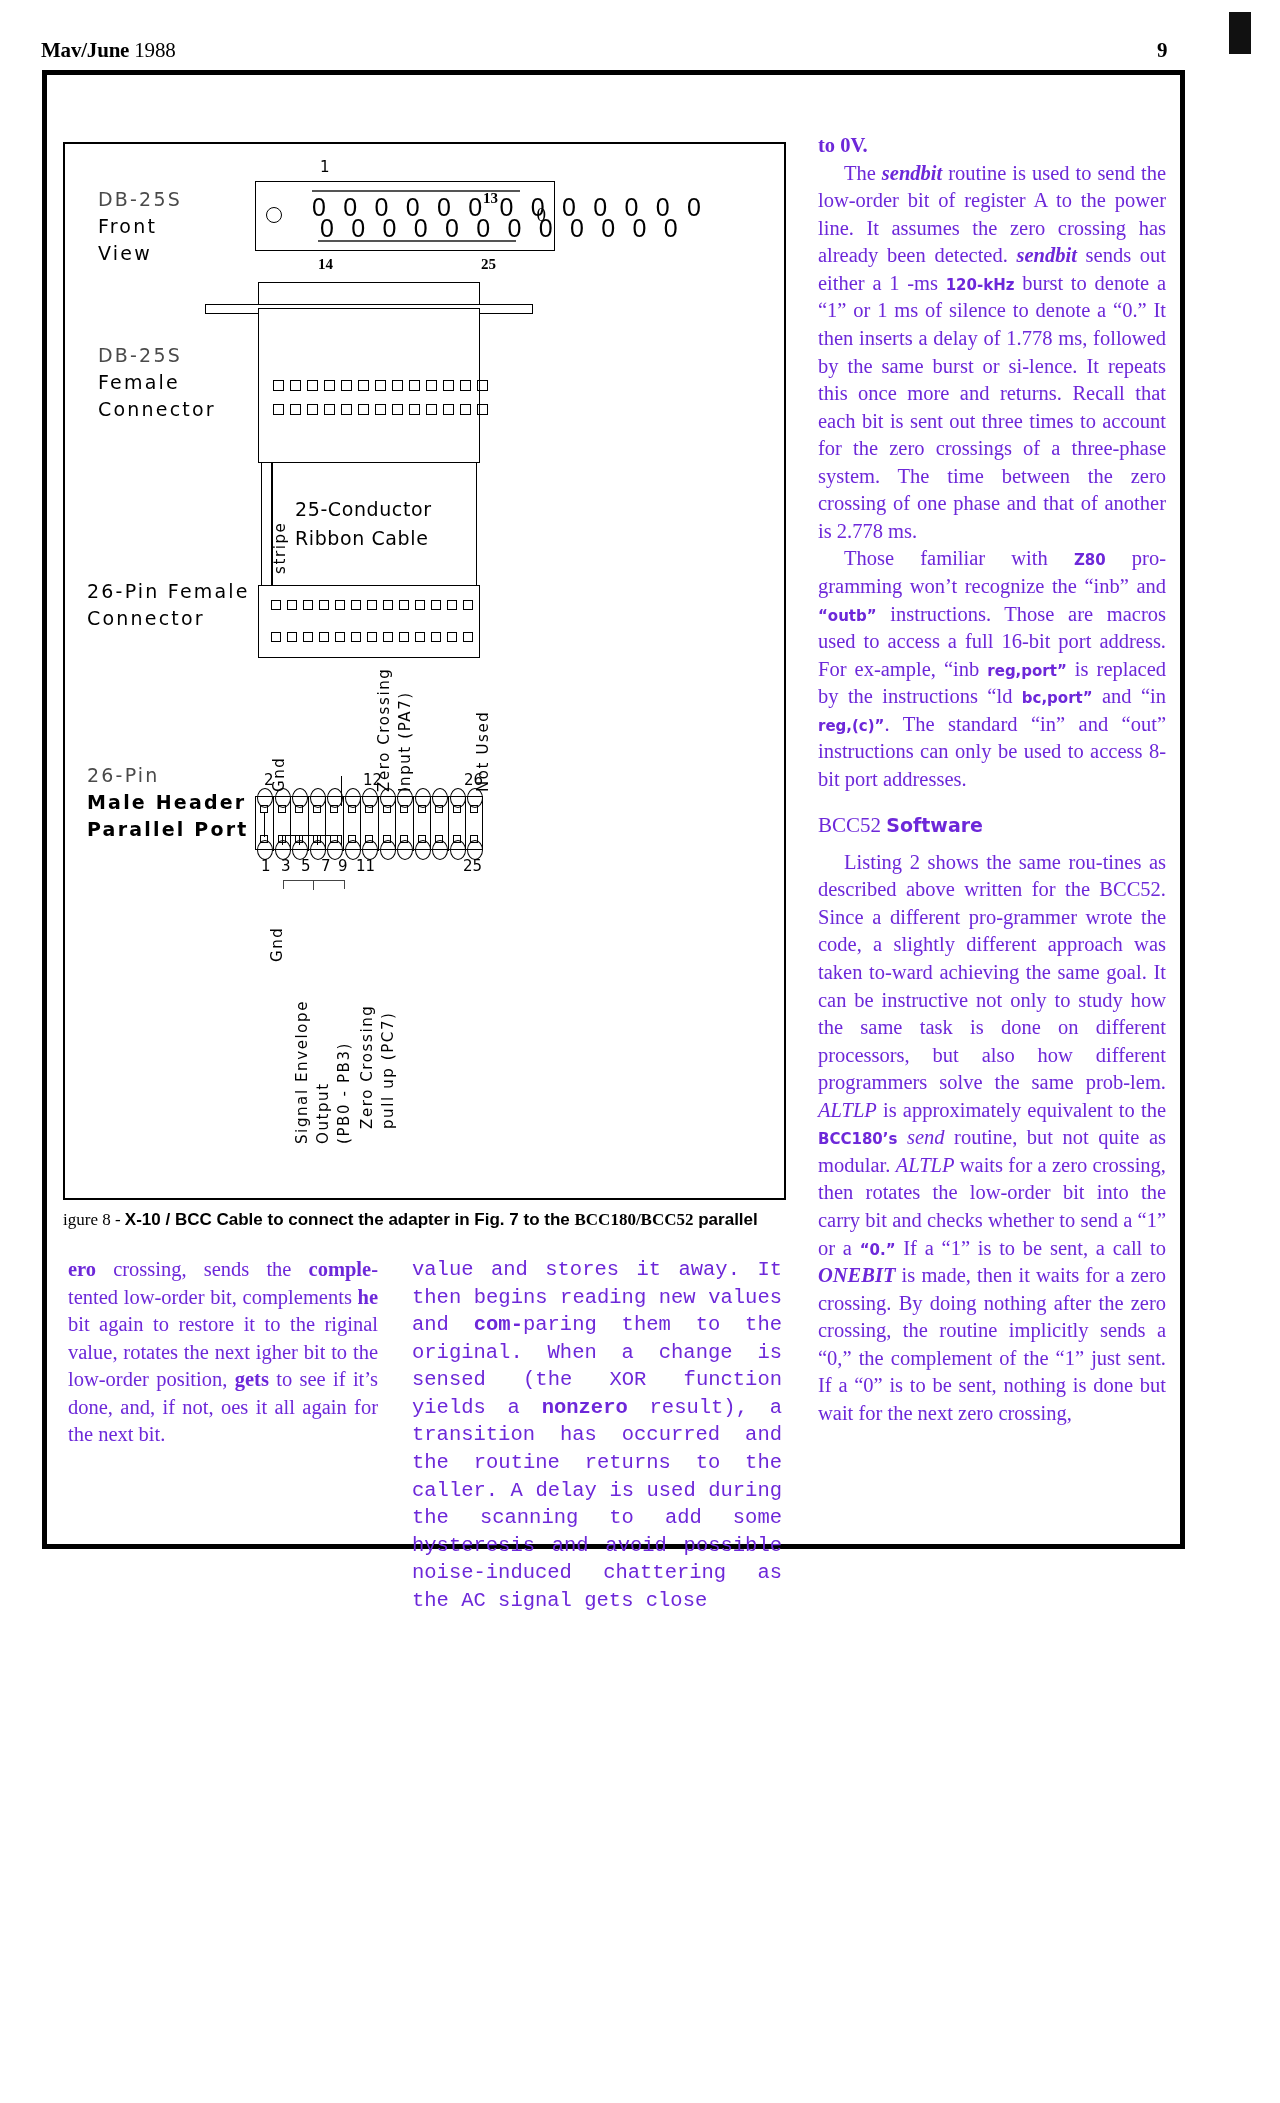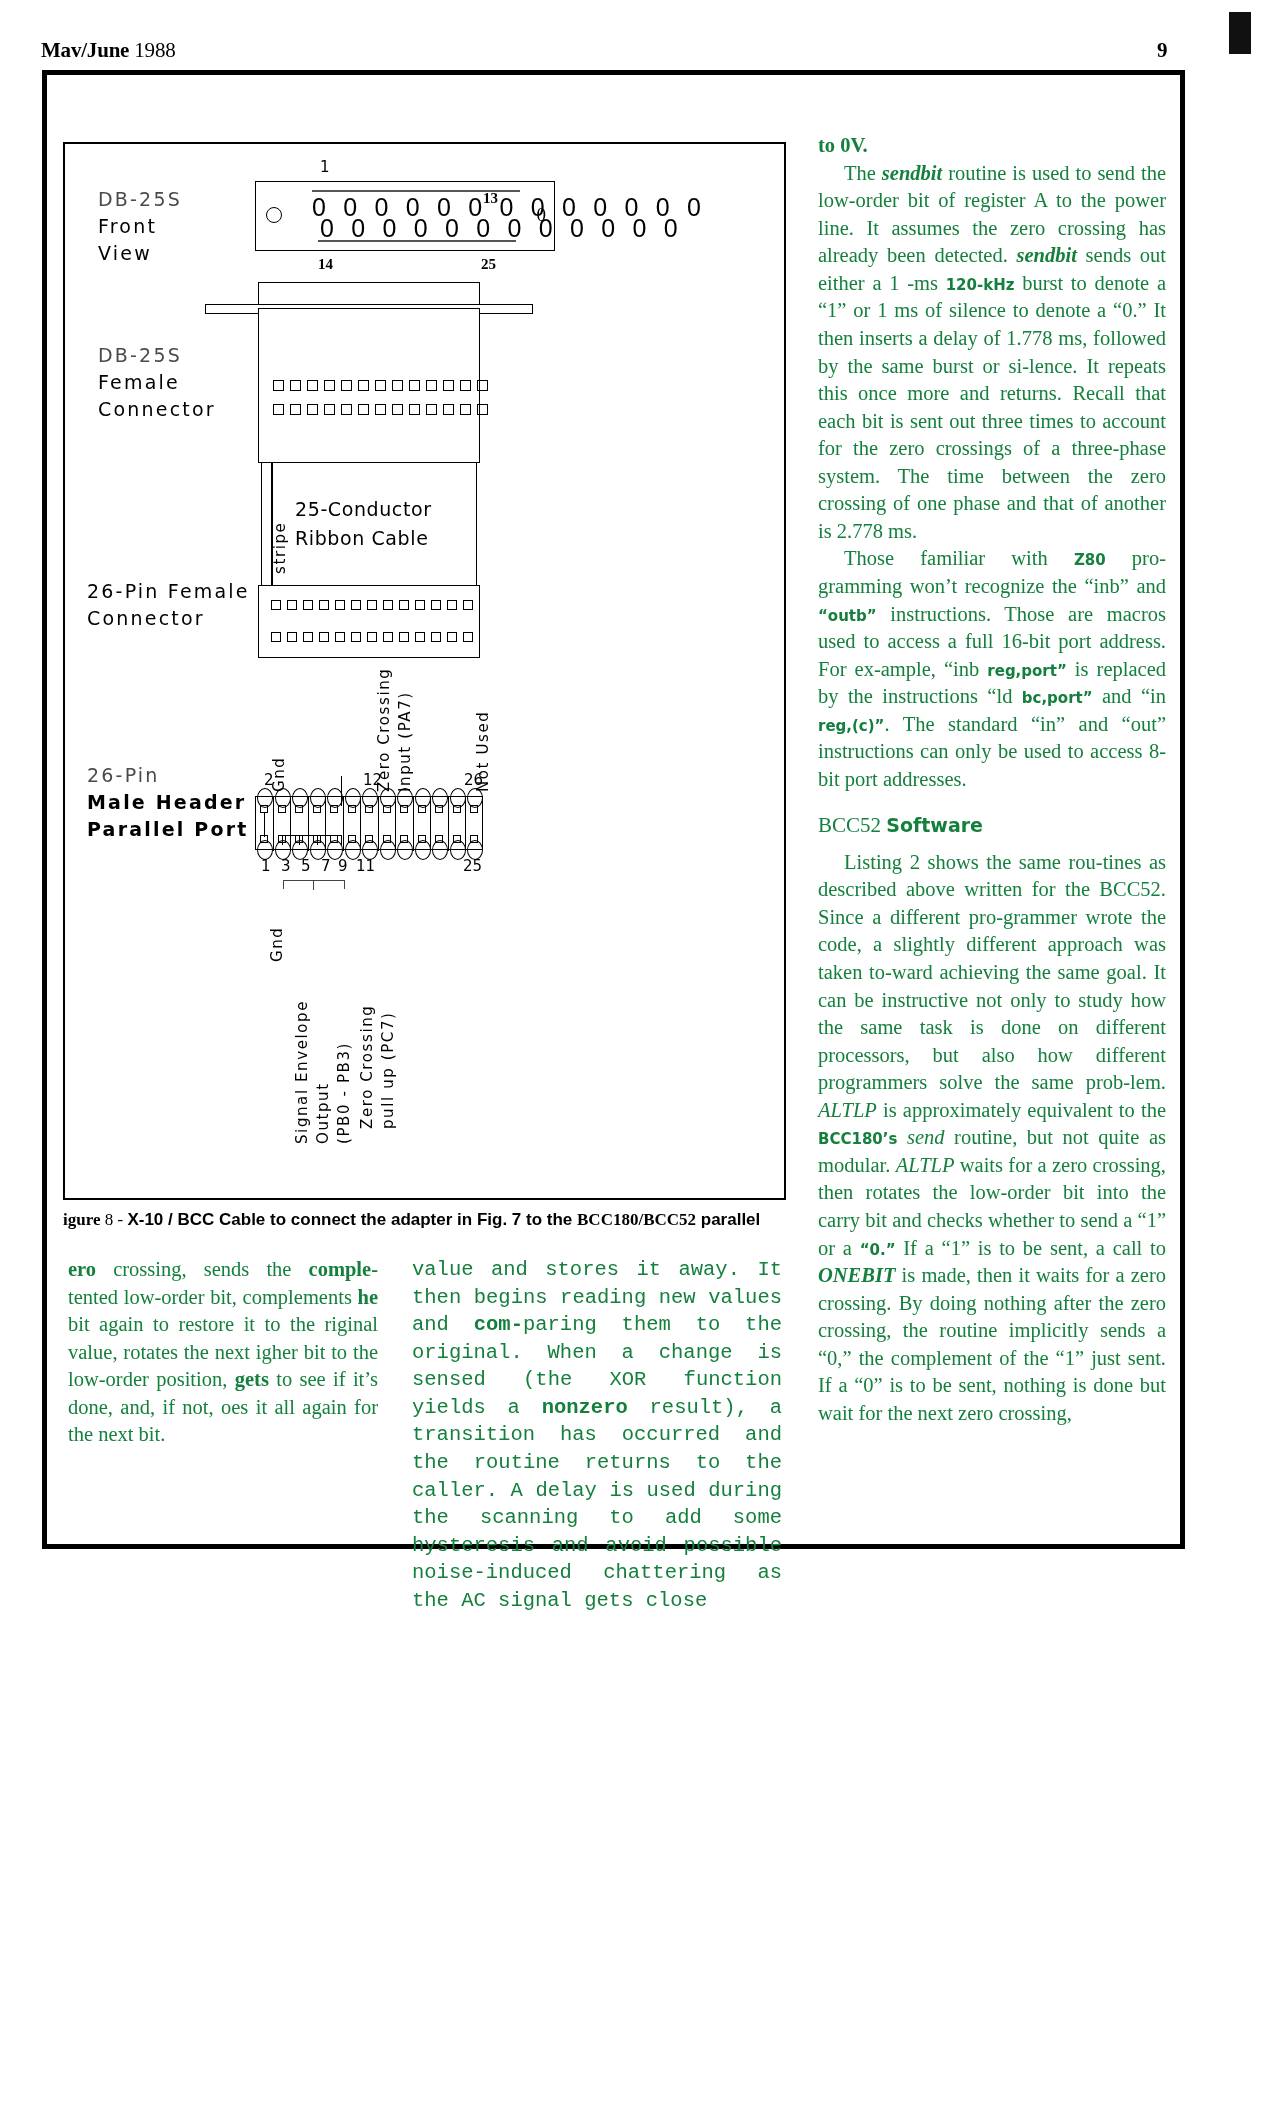--- a/index.html
+++ b/index.html
@@ -280,21 +280,21 @@
     position: absolute;
     left: 63px; top: 1207px;
     width: 740px;
     font-family: "Liberation Sans", sans-serif;
     font-size: 17px;
     font-weight: bold;
     line-height: 1.48;
   }
   #figure-caption .fignum {
     font-family: "Liberation Serif", serif;
-    font-weight: bold;
+    font-weight: normal;
   }
   #figure-caption .light {
     font-weight: normal;
     font-family: "Liberation Serif", serif;
   }
   #figure-caption .serifbold {
     font-family: "Liberation Serif", serif;
     font-weight: bold;
   }
   #caption-line2 {
@@ -303,21 +303,21 @@
     margin-top: 2px;
   }
 
   
   .bodycol {
     position: absolute;
     font-family: "Liberation Serif", serif;
     font-size: 20.5px;
     line-height: 1.345;
     text-align: justify;
-    color: #15803d;
+    color: #6d28d9;
   }
   .bodycol p { margin: 0; }
   .bodycol .ind { text-indent: 26px; }
   .bodycol b { font-weight: bold; }
   .bodycol i { font-style: italic; }
   .bodycol .bi { font-weight: bold; font-style: italic; }
 
   #col-left  { left: 68px;  top: 1256px; width: 310px; }
   #col-mid   { left: 412px; top: 1256px; width: 370px; font-family: Liberation Mono, monospace; }
   #col-right { left: 818px; top: 132px;  width: 348px; }

